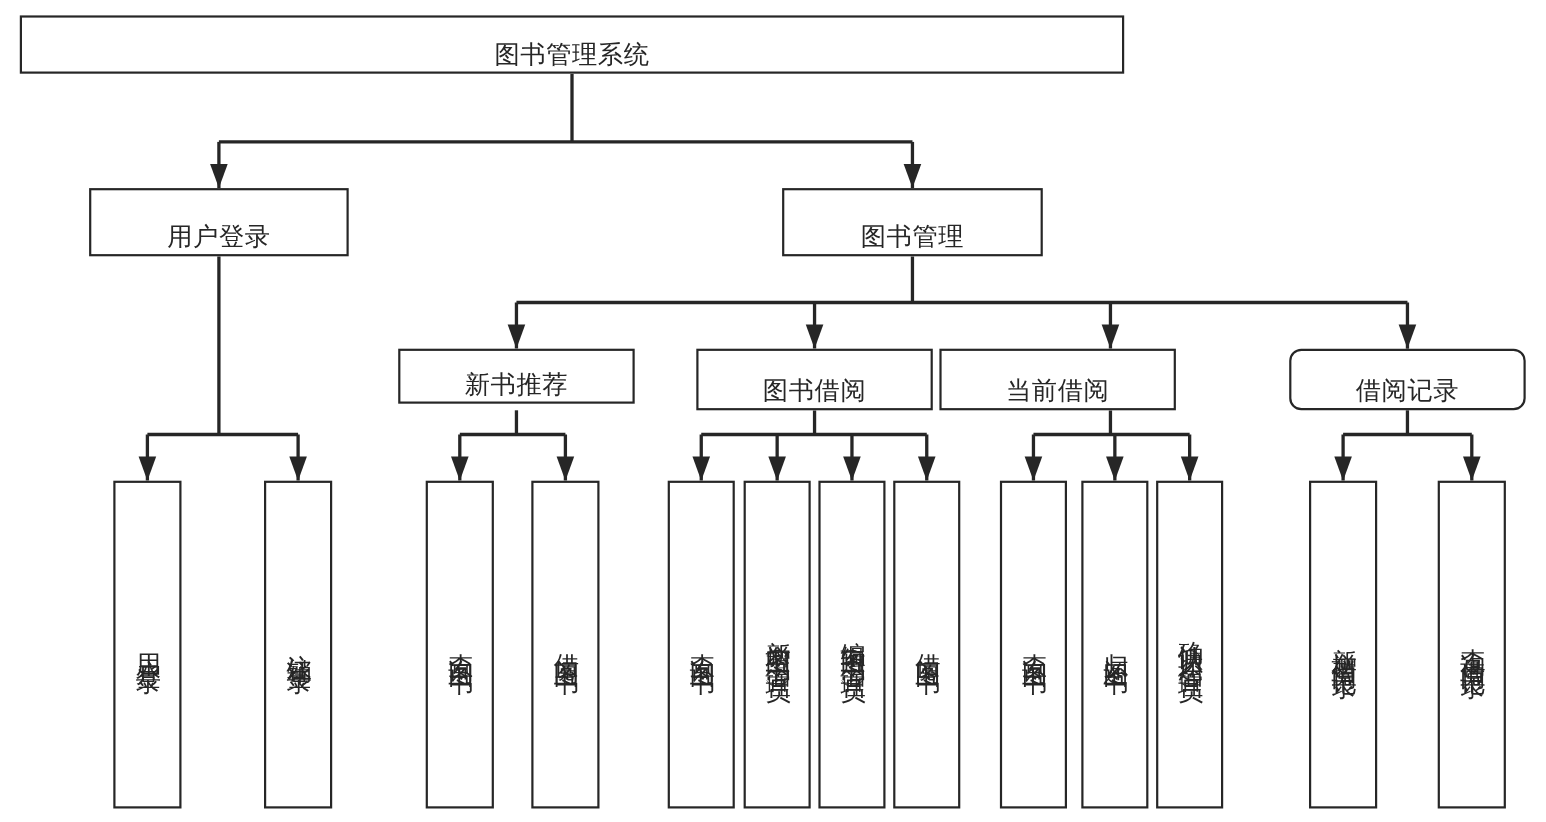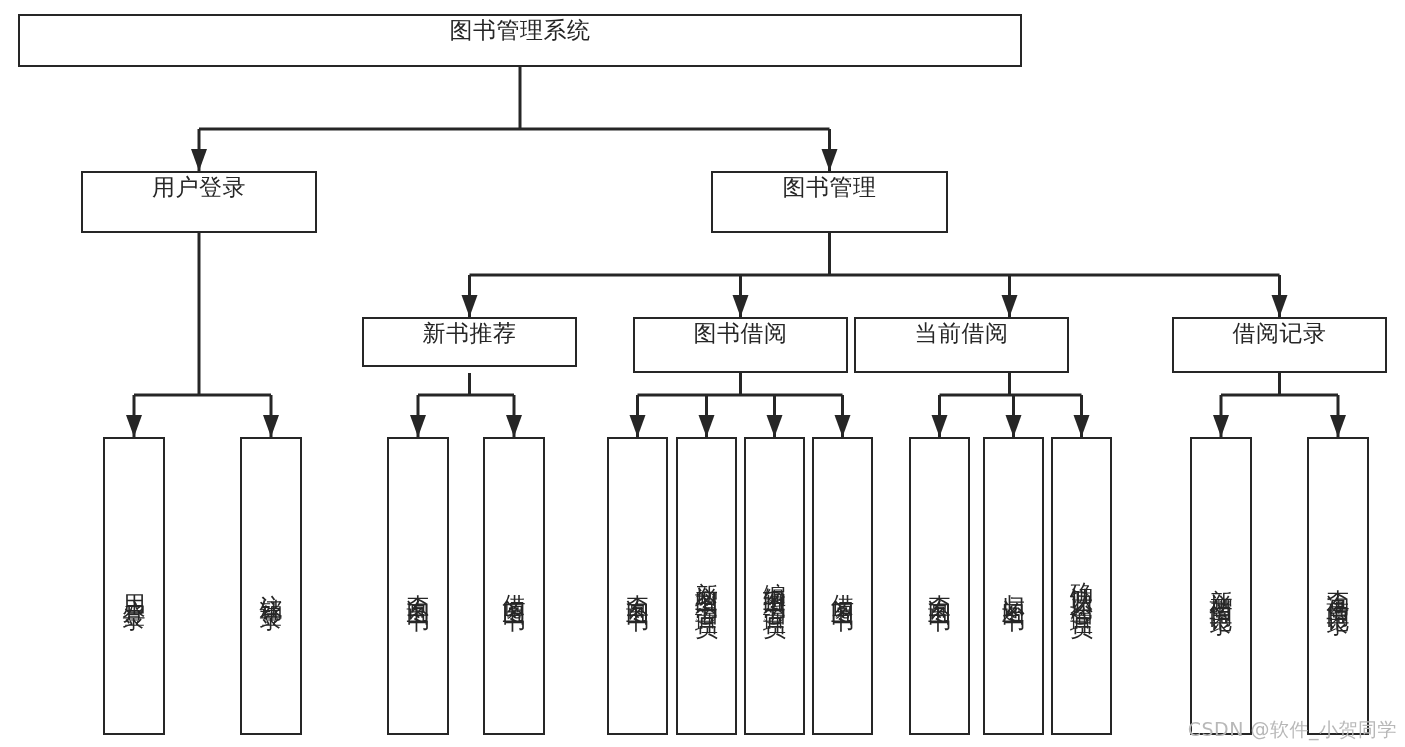--- a/index.html
+++ b/index.html
@@ -24,21 +24,21 @@
     width: 1405px;
     height: 747px;
     pointer-events: none;
   }
   .node {
     position: absolute;
     box-sizing: border-box;
     border: 2px solid #262626;
     background: #ffffff;
     display: flex;
-    align-items: flex-start;
+    align-items: flex-end;
     justify-content: center;
     color: #1a1a1a;
   }
   .node .label {
     display: block;
     text-align: center;
     line-height: 1.25;
     color: #262626;
   }
   .node.horiz .label {
@@ -143,21 +143,21 @@
       </div>
       <div class="node horiz" style="left: 362px; top: 317px; width: 215px; height: 50px;">
         <span class="label">新书推荐</span>
       </div>
       <div class="node horiz" style="left: 633px; top: 317px; width: 215px; height: 56px;">
         <span class="label">图书借阅</span>
       </div>
       <div class="node horiz" style="left: 854px; top: 317px; width: 215px; height: 56px;">
         <span class="label">当前借阅</span>
       </div>
-      <div class="node horiz" style="left: 1172px; top: 317px; width: 215px; height: 56px;">
+      <div class="node horiz" style="left: 1172px; top: 317px; width: 215px; height: 56px; border-radius: 11px;">
         <span class="label">借阅记录</span>
       </div>
       <div class="node vert" style="left: 103px; top: 437px; width: 62px; height: 298px;">
         <span class="label">用户登录</span>
       </div>
       <div class="node vert" style="left: 240px; top: 437px; width: 62px; height: 298px;">
         <span class="label">注销登录</span>
       </div>
       <div class="node vert" style="left: 387px; top: 437px; width: 62px; height: 298px;">
         <span class="label">查询图书</span>
@@ -186,14 +186,13 @@
       <div class="node vert tall" style="left: 1051px; top: 437px; width: 61px; height: 298px;">
         <span class="label">确认归还（管理员）</span>
       </div>
       <div class="node vert" style="left: 1190px; top: 437px; width: 62px; height: 298px;">
         <span class="label">新增借阅记录</span>
       </div>
       <div class="node vert" style="left: 1307px; top: 437px; width: 62px; height: 298px;">
         <span class="label">查询借阅记录</span>
       </div>
     </div>
-  <div id="watermark">CSDN @软件_小贺同学</div>
 </div>
 
 </body></html>

